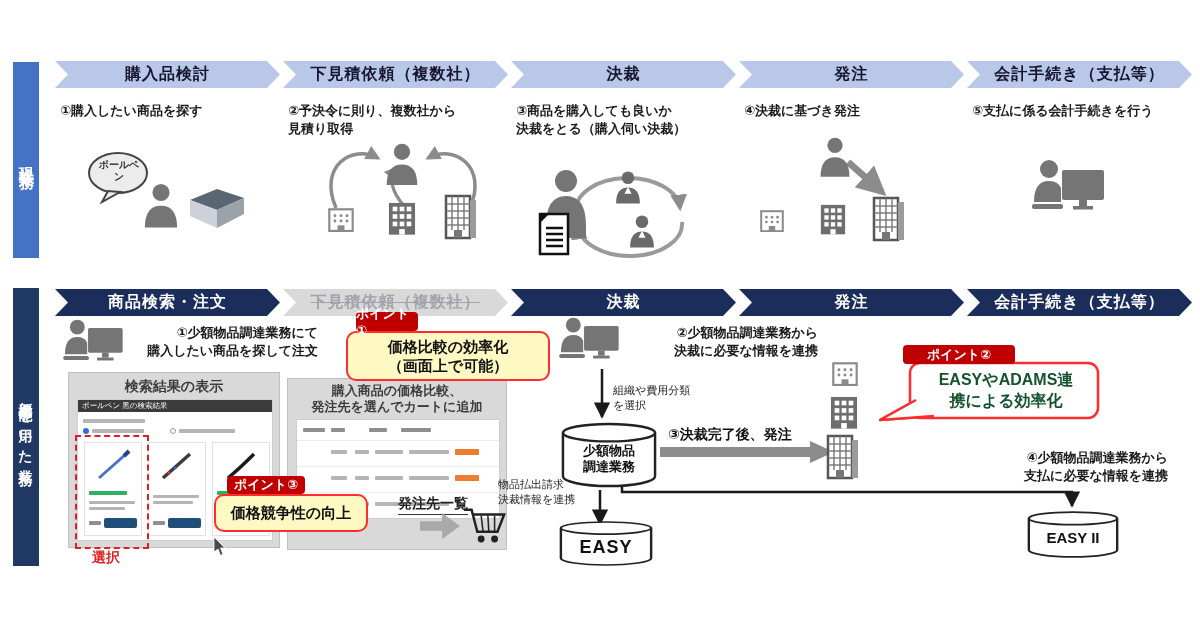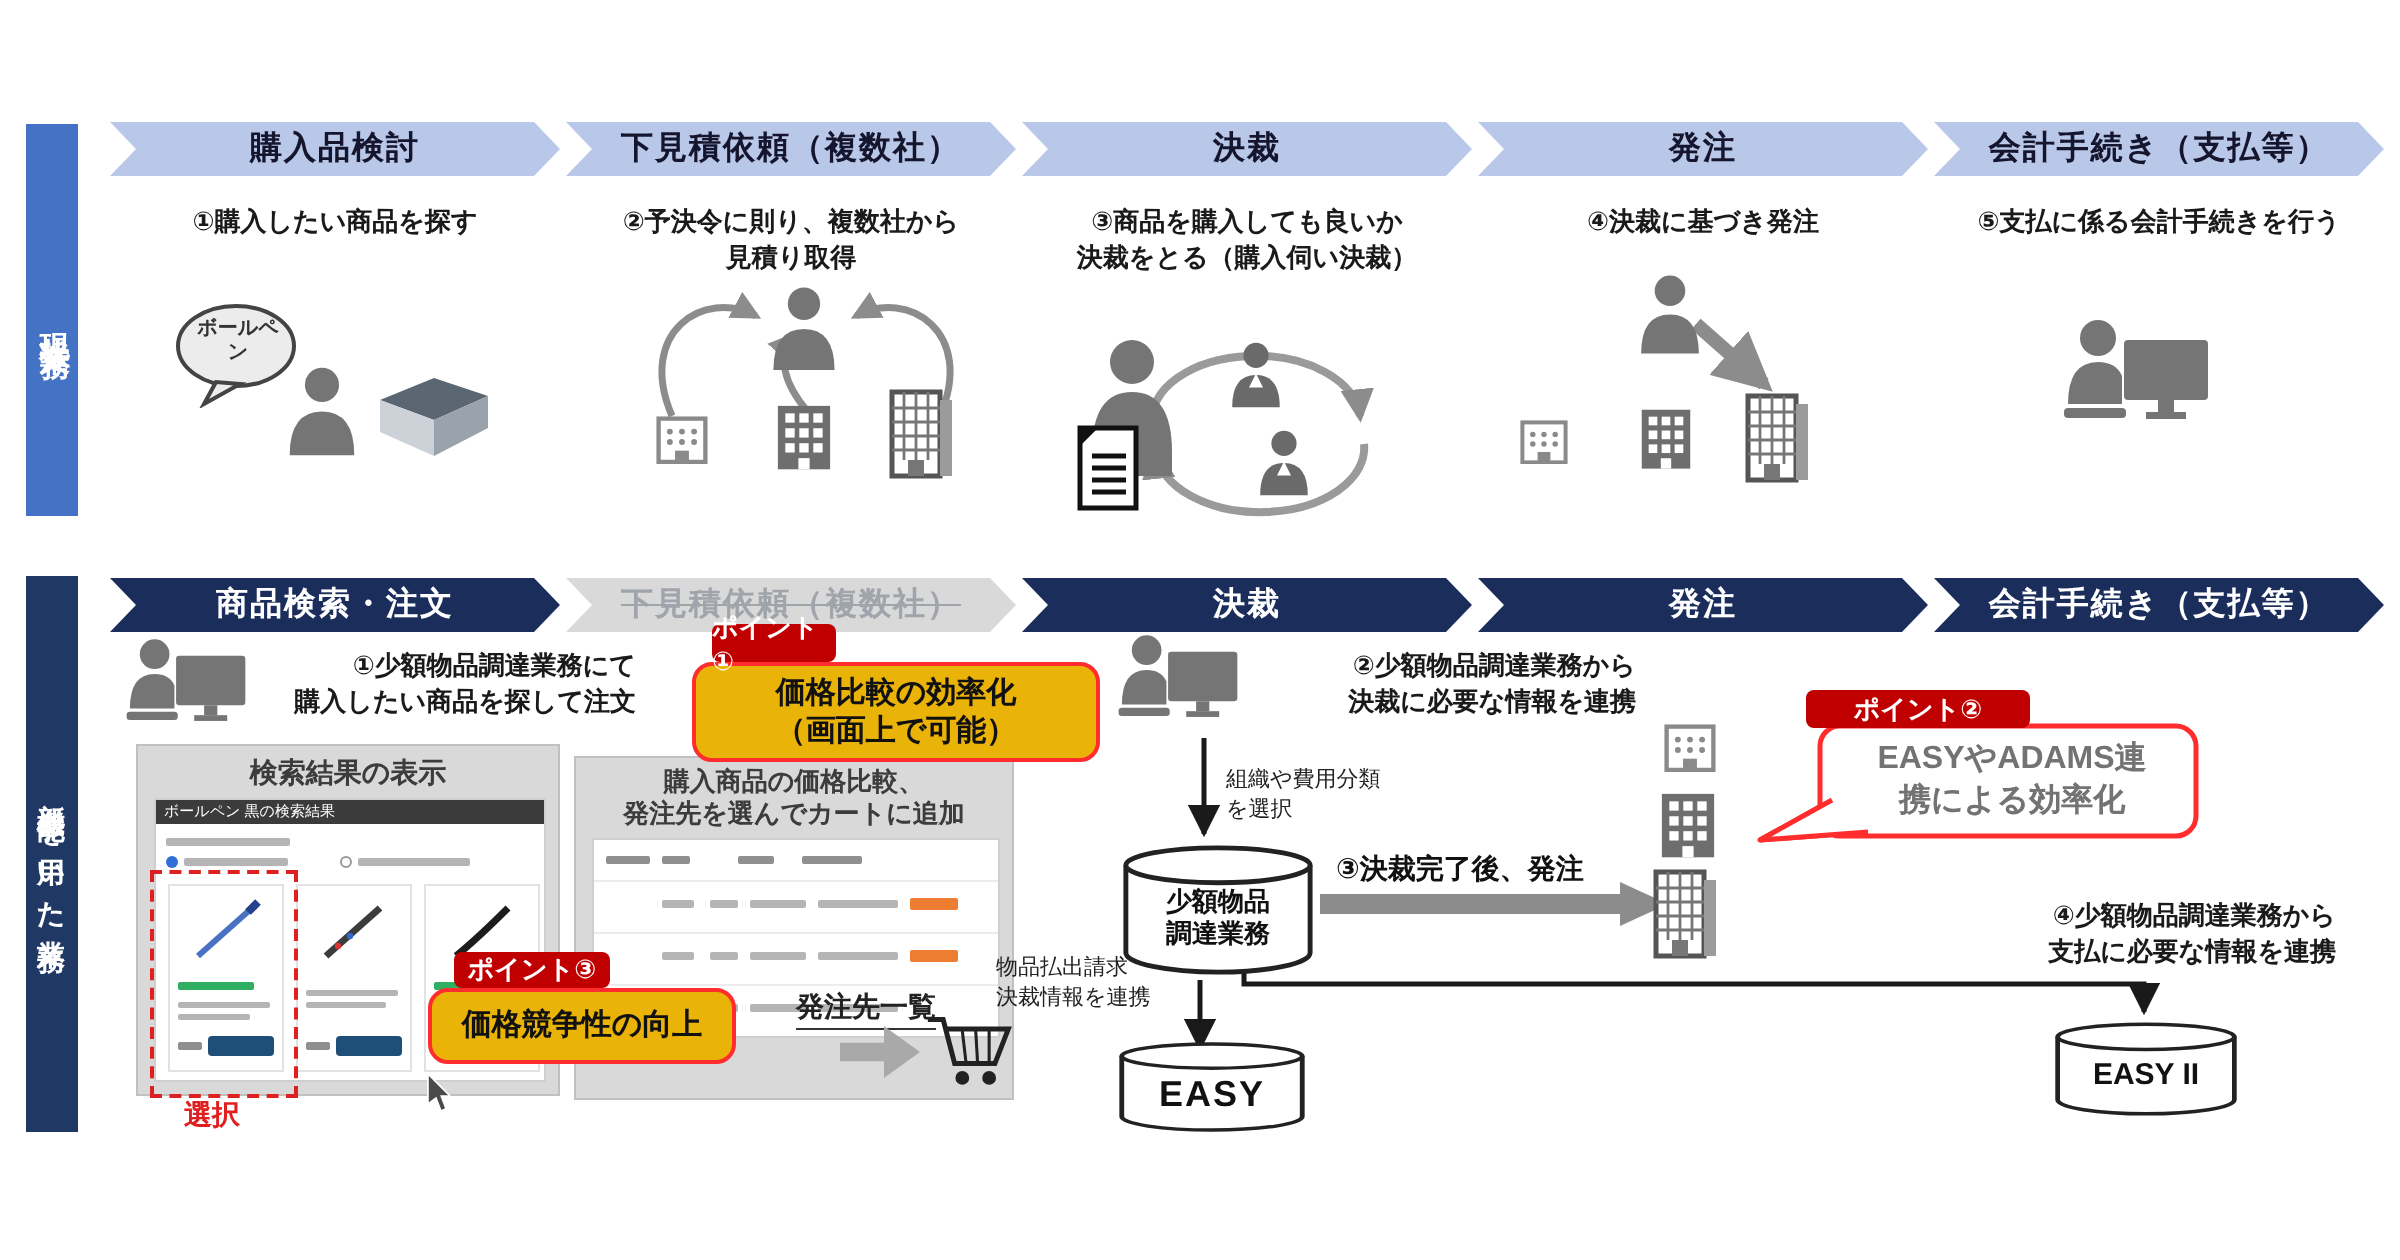--- a/index.html
+++ b/index.html
@@ -11,26 +11,26 @@
         font-weight:bold;font-size:16px;letter-spacing:1px;
         clip-path:polygon(0 0, calc(100% - 13px) 0, 100% 50%, calc(100% - 13px) 100%, 0 100%, 13px 50%);}
   .seg-cur{background:#b9c7e8;color:#15152e;}
   .seg-new{background:#1b2d5b;color:#ffffff;}
   .seg-off{background:#d9d9d9;color:#a0a4ab;}
   .seg-off span{text-decoration:line-through;}
   
   .side{position:absolute;width:26px;display:flex;align-items:center;justify-content:center;
         color:#fff;font-weight:bold;writing-mode:vertical-rl;text-orientation:upright;letter-spacing:3px;}
   
-  .desc{position:absolute;font-size:13px;font-weight:600;color:#1a1a1a;line-height:1.4;text-align:center;}
+  .desc{position:absolute;font-size:13px;font-weight:600;color:#1a1a1a;line-height:1.4;text-align:left;}
   .desc-l{text-align:right;}
   
   .badge{position:absolute;background:#c00000;color:#fff;font-weight:bold;font-size:13px;
          display:flex;align-items:center;justify-content:center;border-radius:4px;z-index:6;}
-  .callout{position:absolute;background:#eab308;border:2.5px solid #ff2d2d;border-radius:10px;
+  .callout{position:absolute;background:#fef9c3;border:2.5px solid #ff2d2d;border-radius:10px;
            display:flex;align-items:center;justify-content:center;font-weight:bold;color:#111;
            z-index:5;line-height:1.3;}
   
   .mock{position:absolute;background:#d9d9d9;border:1px solid #c0c0c0;z-index:2;}
   .mock-title{font-weight:600;color:#3c3c3c;text-align:center;}
   .bar{position:absolute;background:#b5b5b5;height:4px;border-radius:1px;}
   .bar-dark{background:#8f8f8f;}
   .bar-orange{background:#ed7d31;}
   .bar-green{background:#2eaf62;}
   .chip{position:absolute;background:#1f4e79;border-radius:2px;}
@@ -491,21 +491,21 @@
       <rect x="10" y="36" width="8" height="8" fill="#777"></rect>
       </svg>
   </div>
 
   <svg class="abs" style="left:872px;top:340px;width:232px;height:86px;z-index:5;" viewBox="0 0 232 86">
     <path d="M44 60 L8 80 L62 76 Z" fill="#fff" stroke="#ff2d2d" stroke-width="2.5"></path>
     <rect x="38" y="23" width="188" height="55" rx="10" fill="#fff" stroke="#ff2d2d" stroke-width="2.5"></rect>
     <path d="M44 60 L8 80 L62 76" fill="#fff" stroke="#ff2d2d" stroke-width="2.5" stroke-linejoin="round"></path>
   </svg>
   <div class="badge" style="left:903px;top:345px;width:112px;height:19px;">ポイント②</div>
-  <div class="abs pre" style="left:918px;top:370px;width:176px;text-align:center;font-size:16px;font-weight:bold;color:#737373;line-height:1.3;z-index:6;">EASYやADAMS連
+  <div class="abs pre" style="left:918px;top:370px;width:176px;text-align:center;font-size:16px;font-weight:bold;color:#14532d;line-height:1.3;z-index:6;">EASYやADAMS連
 携による効率化</div>
 
   <div class="desc desc-l pre" style="left:978px;top:449px;width:190px;z-index:2;">④少額物品調達業務から
 支払に必要な情報を連携</div>
 
   <div class="cyl" style="left:1026px;top:510px;width:94px;height:49px;">
     <svg viewBox="0 0 100 70" preserveAspectRatio="none">
       <path d="M3 12 L3 57 A47 10 0 0 0 97 57 L97 12" fill="#fff" stroke="#222" stroke-width="2.5"></path>
       <ellipse cx="50" cy="12" rx="47" ry="9" fill="#fff" stroke="#222" stroke-width="2.5"></ellipse>
     </svg>

